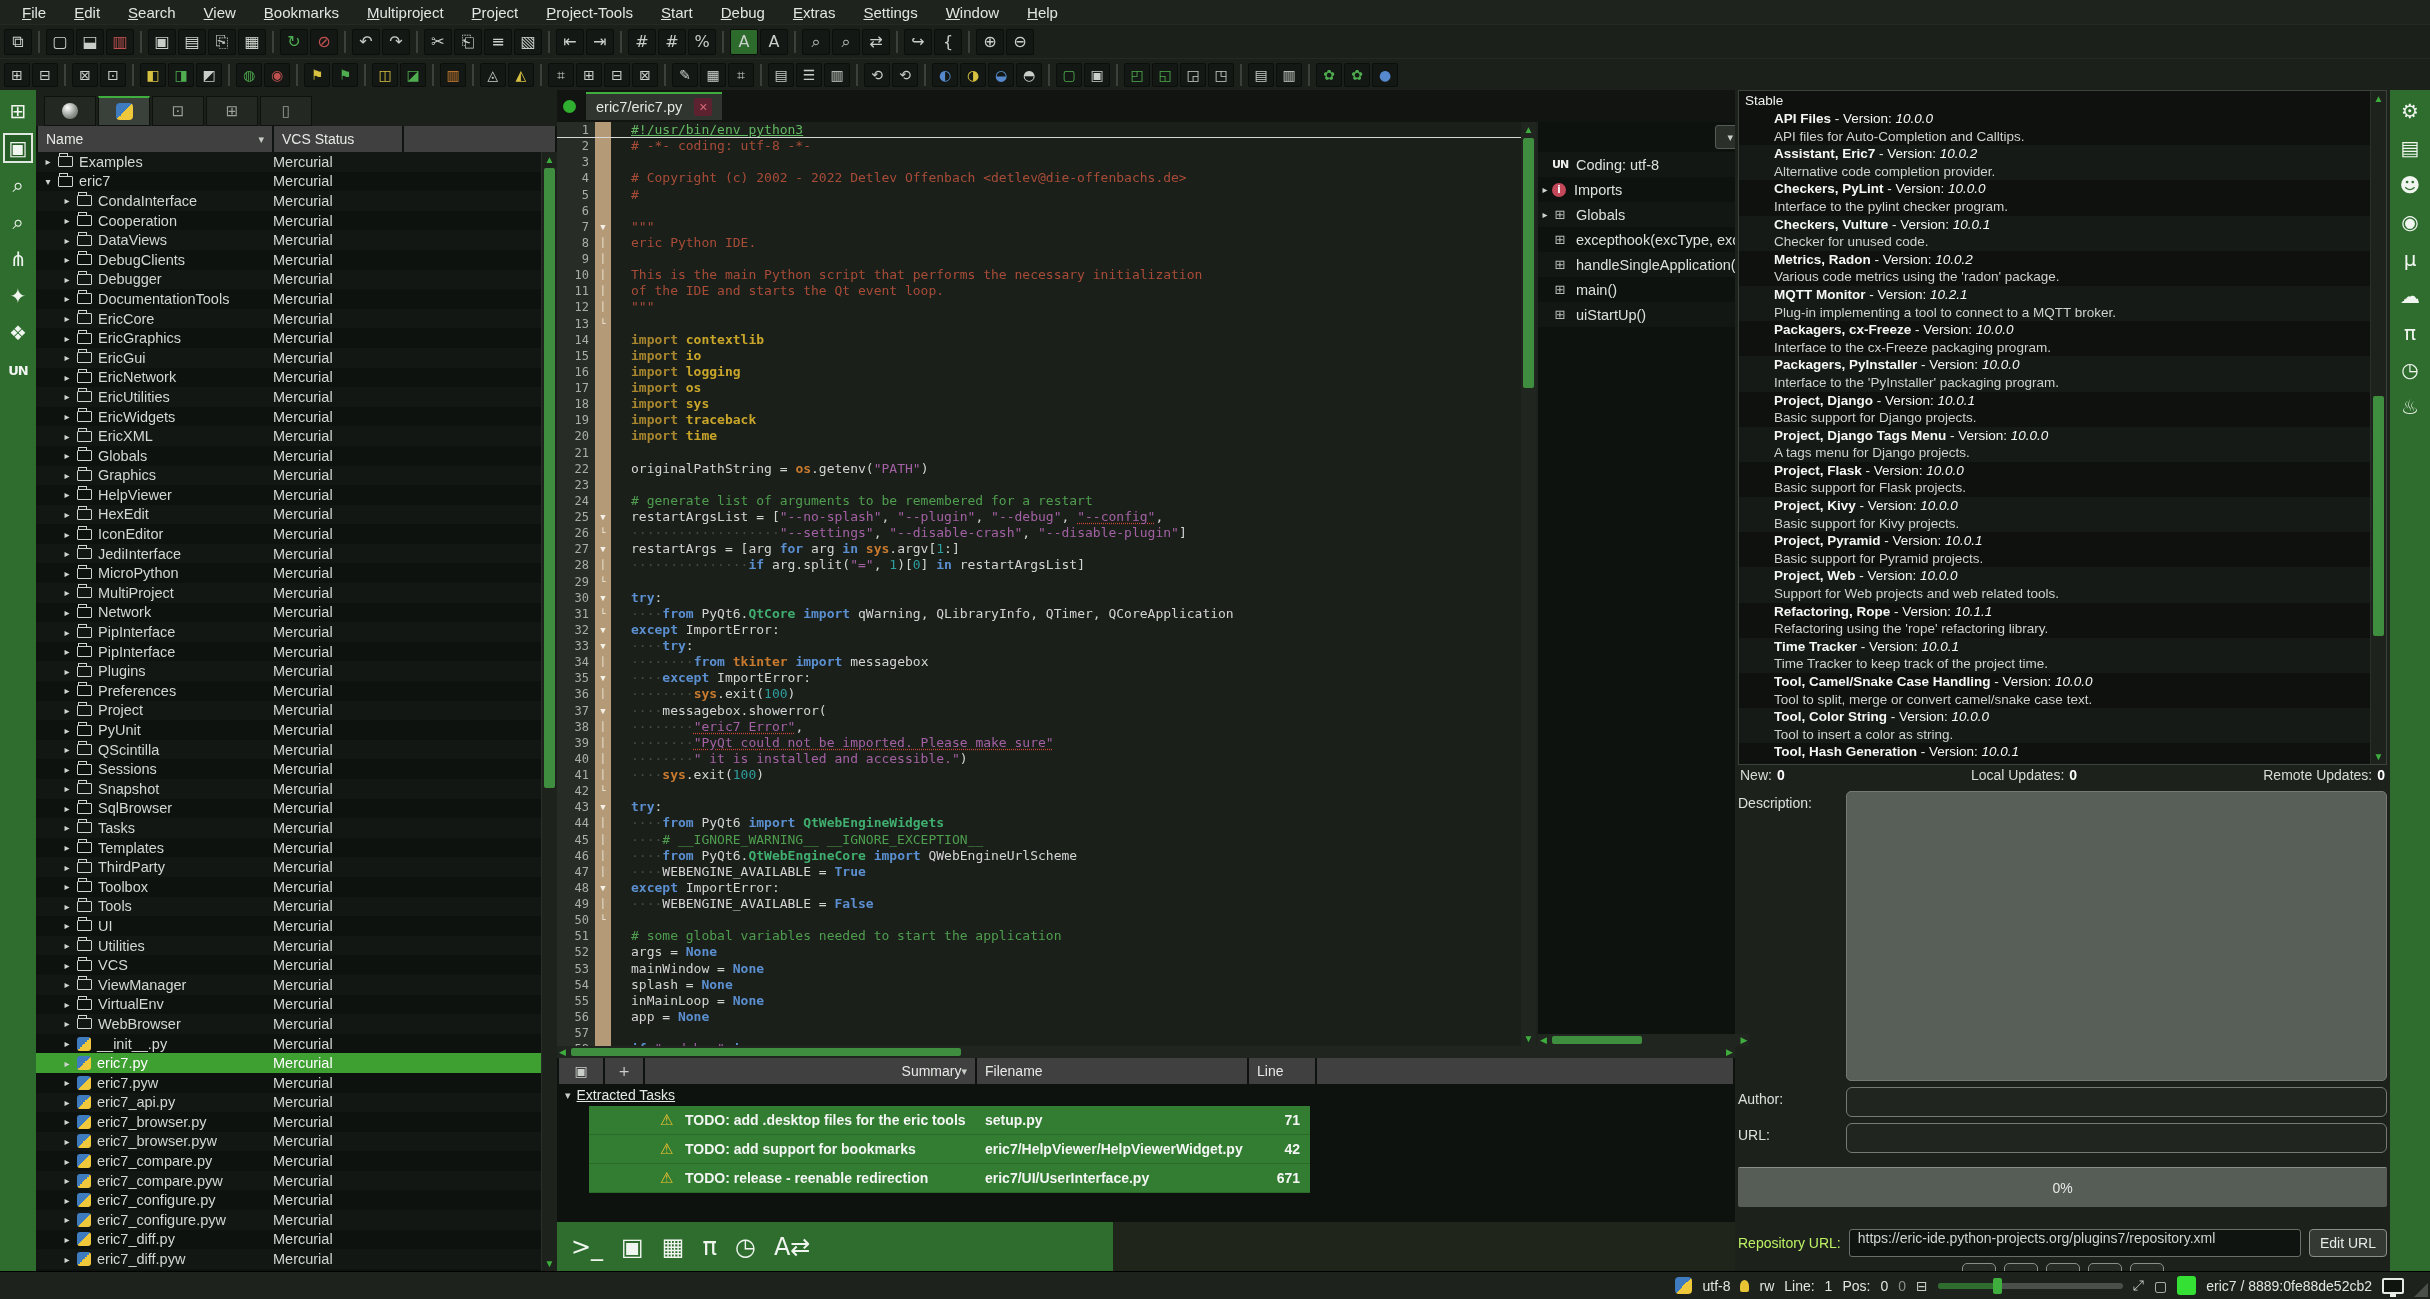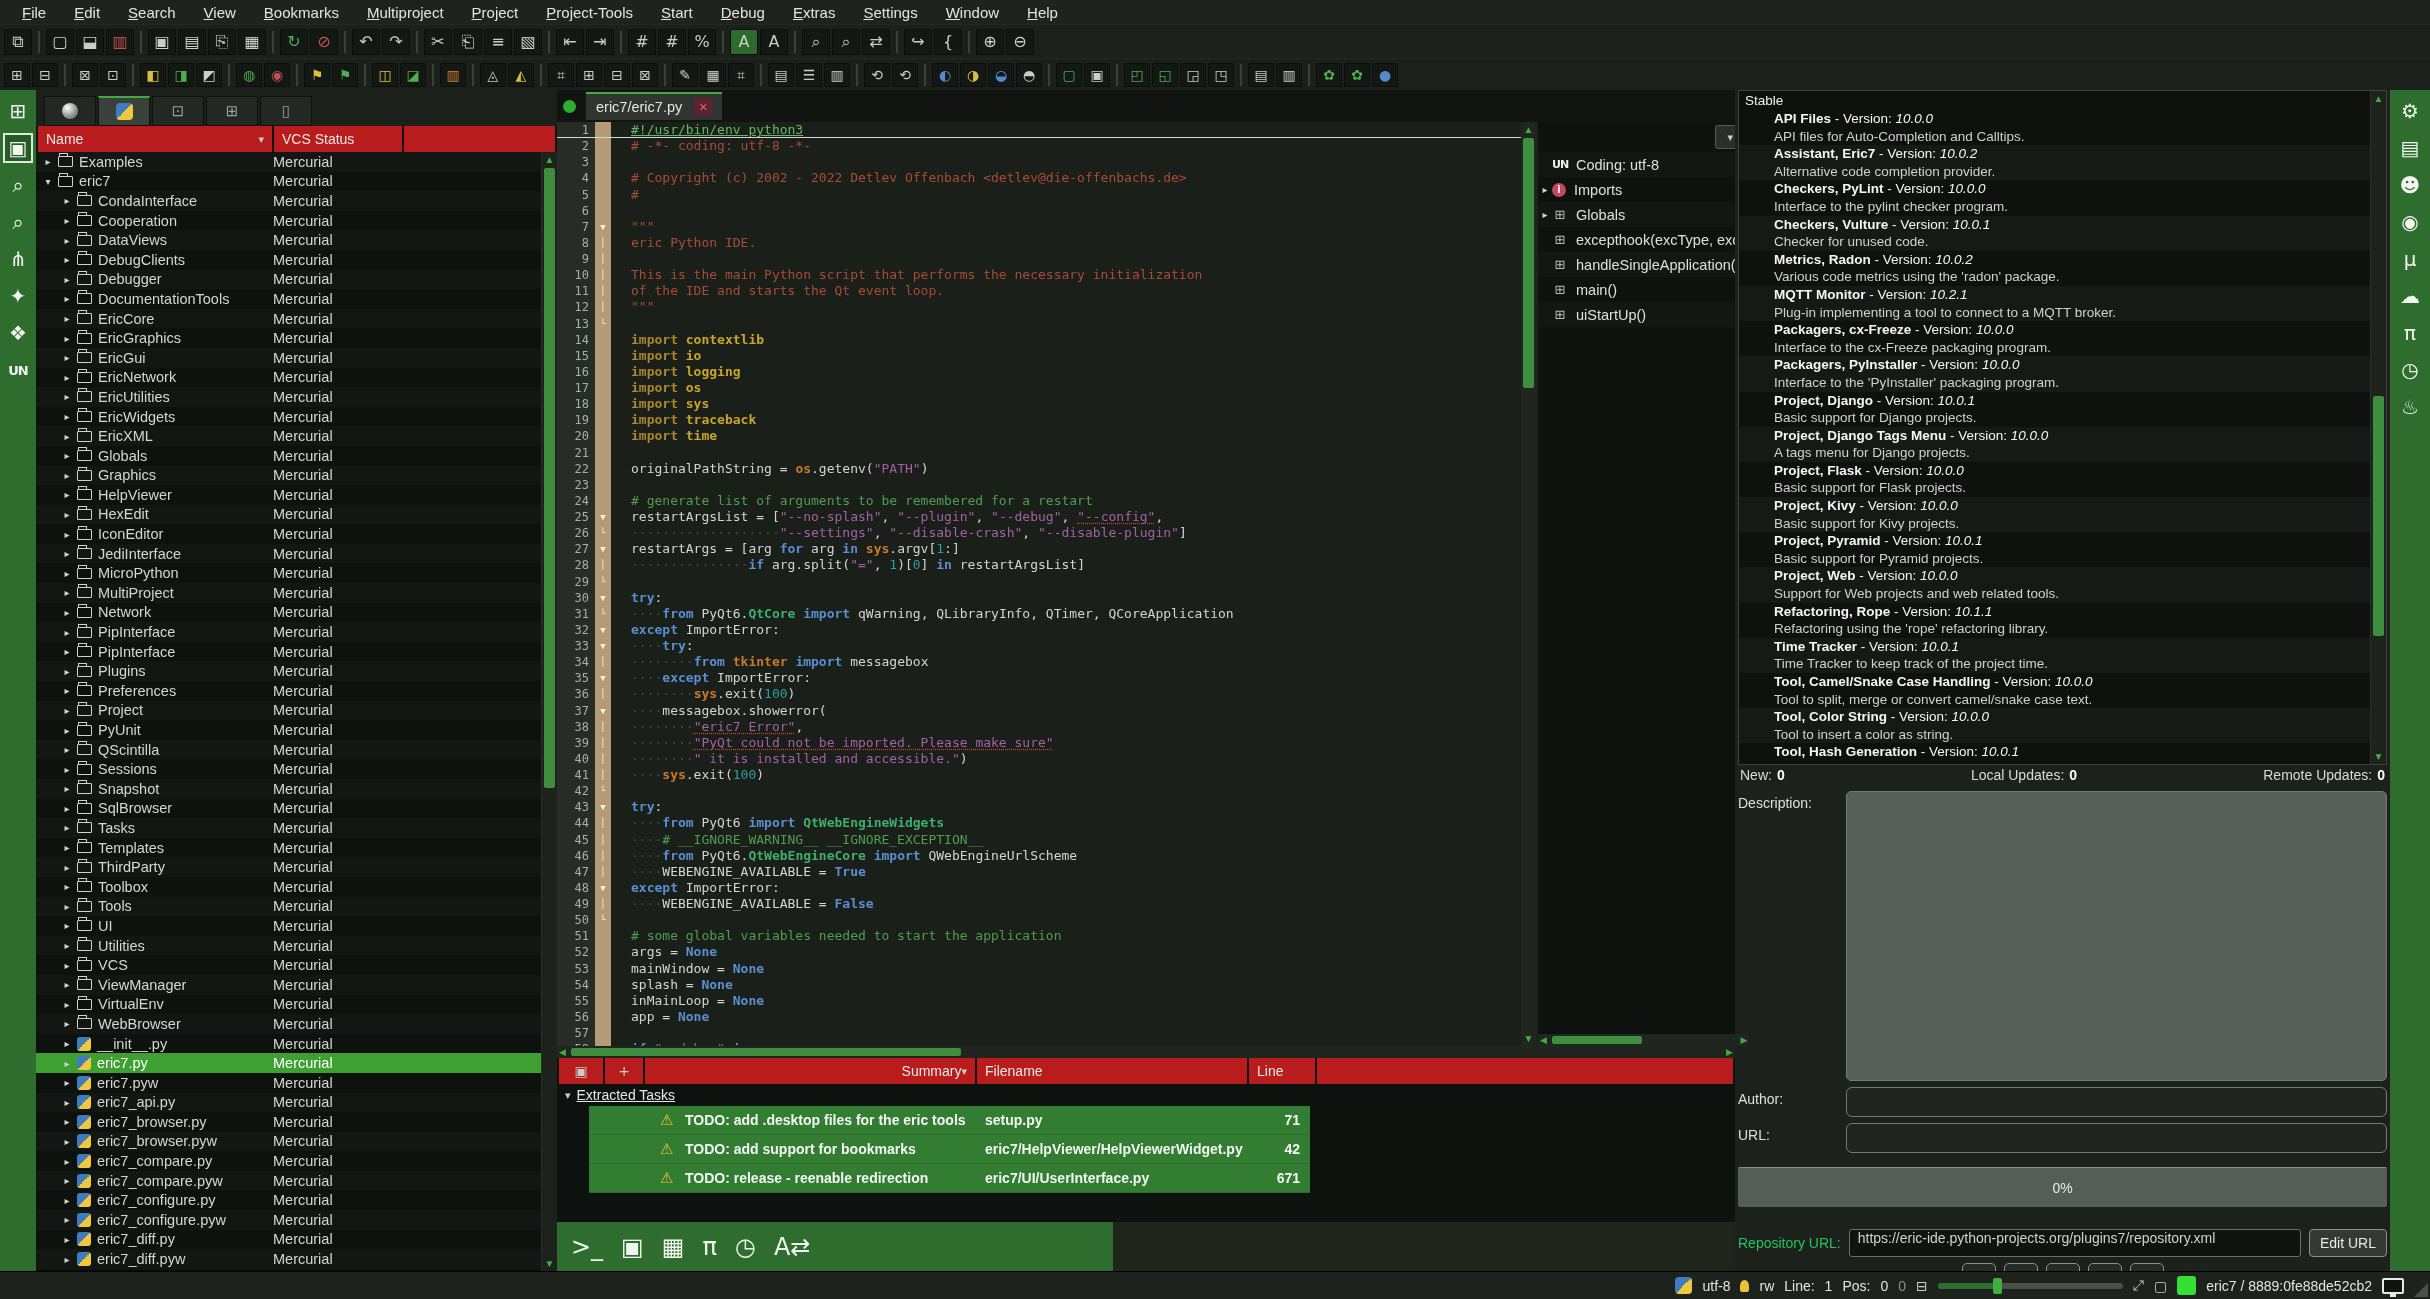--- a/index.html
+++ b/index.html
@@ -48,21 +48,21 @@
   #sidebar-tabs { height:36px; background:#1b201b; display:flex; align-items:flex-end; padding-left:8px; gap:2px; }
   .s-tab { width:52px; height:30px; background:#232823; border:1px solid #0e110e;
     display:flex; align-items:center; justify-content:center; }
   .s-tab.active { background:#3a403a; border-top:2px solid #3fae3f; }
   .sphere { width:16px; height:16px; border-radius:50%;
     background:radial-gradient(circle at 35% 30%, #ffffff, #8a908a 60%, #565c56); }
   .pylogo { width:17px; height:17px; border-radius:4px;
     background:linear-gradient(135deg,#3f7cbf 0 50%, #f0c83c 50% 100%); }
   .s-tab .glyph { font-family:"DejaVu Sans", sans-serif; color:#9aa09a; font-size:15px; }
   #sidebar-header { height:26px; display:flex; gap:2px; padding:0 2px; background:#101410; }
-  .hcell { background:#b91c1c; color:#e6e9e6; font-size:14px; display:flex; align-items:center;
+  .hcell { background:#404040; color:#e6e9e6; font-size:14px; display:flex; align-items:center;
     padding:0 8px; }
   .name-h { width:234px; justify-content:space-between; }
   .vcs-h { width:128px; }
   .rest-h { flex:1; }
   .sort-arrow { font-size:11px; color:#c9cec9; }
   #tree-wrap { flex:1; display:flex; min-height:0; }
   #tree { flex:1; overflow:hidden; background:#0e120e; }
   .trow { height:19.6px; display:flex; align-items:center; position:relative;
     font-size:14.5px; color:#d4d8d4; white-space:nowrap; }
   .trow:nth-child(odd) { background:#131713; }
@@ -176,21 +176,21 @@
   #plugin-counts .mid { flex:1; justify-content:center; }
   .field-row { display:flex; margin-top:6px; font-size:14px; }
   .field-row label { width:108px; padding-top:4px; color:#dde1dd; flex:0 0 auto; }
   #desc-box { flex:1; height:290px; background:#585e58; border:1px solid #757a75; border-radius:5px; }
   .tinput { flex:1; height:30px; background:#20251f; border:1px solid #757a75; border-radius:6px;
     color:#d8dcd8; font-size:14px; padding:0 8px; }
   #plugin-progress { height:40px; margin-top:14px; background:#565c56; border-top:1px solid #8a8f8a;
     border-radius:2px; display:flex; align-items:center; justify-content:center;
     color:#e8eae8; font-size:14px; flex:0 0 auto; }
   #repo-row { display:flex; align-items:center; margin-top:22px; gap:8px; font-size:14px; }
-  #repo-row label { color:#22c55e; flex:0 0 auto; }
+  #repo-row label { color:#bef264; flex:0 0 auto; }
   #repo-input { flex:1; height:28px; background:#101410; border:1px solid #6a6f6a; border-radius:3px;
     color:#cfd4cf; font-size:14px; padding:0 8px; }
   #edit-url-btn { height:28px; background:#343934; border:1px solid #8a8f8a; border-radius:4px;
     color:#e8eae8; font-size:14px; padding:0 10px; }
   #repo-actions { display:flex; justify-content:center; gap:8px; margin-top:6px; }
   .ra-btn { width:34px; height:28px; border:1px solid #8a8f8a; border-radius:5px; background:#262b26;
     color:#c9cec9; font-family:"DejaVu Sans", sans-serif; font-size:15px;
     display:flex; align-items:center; justify-content:center; }
 
   

